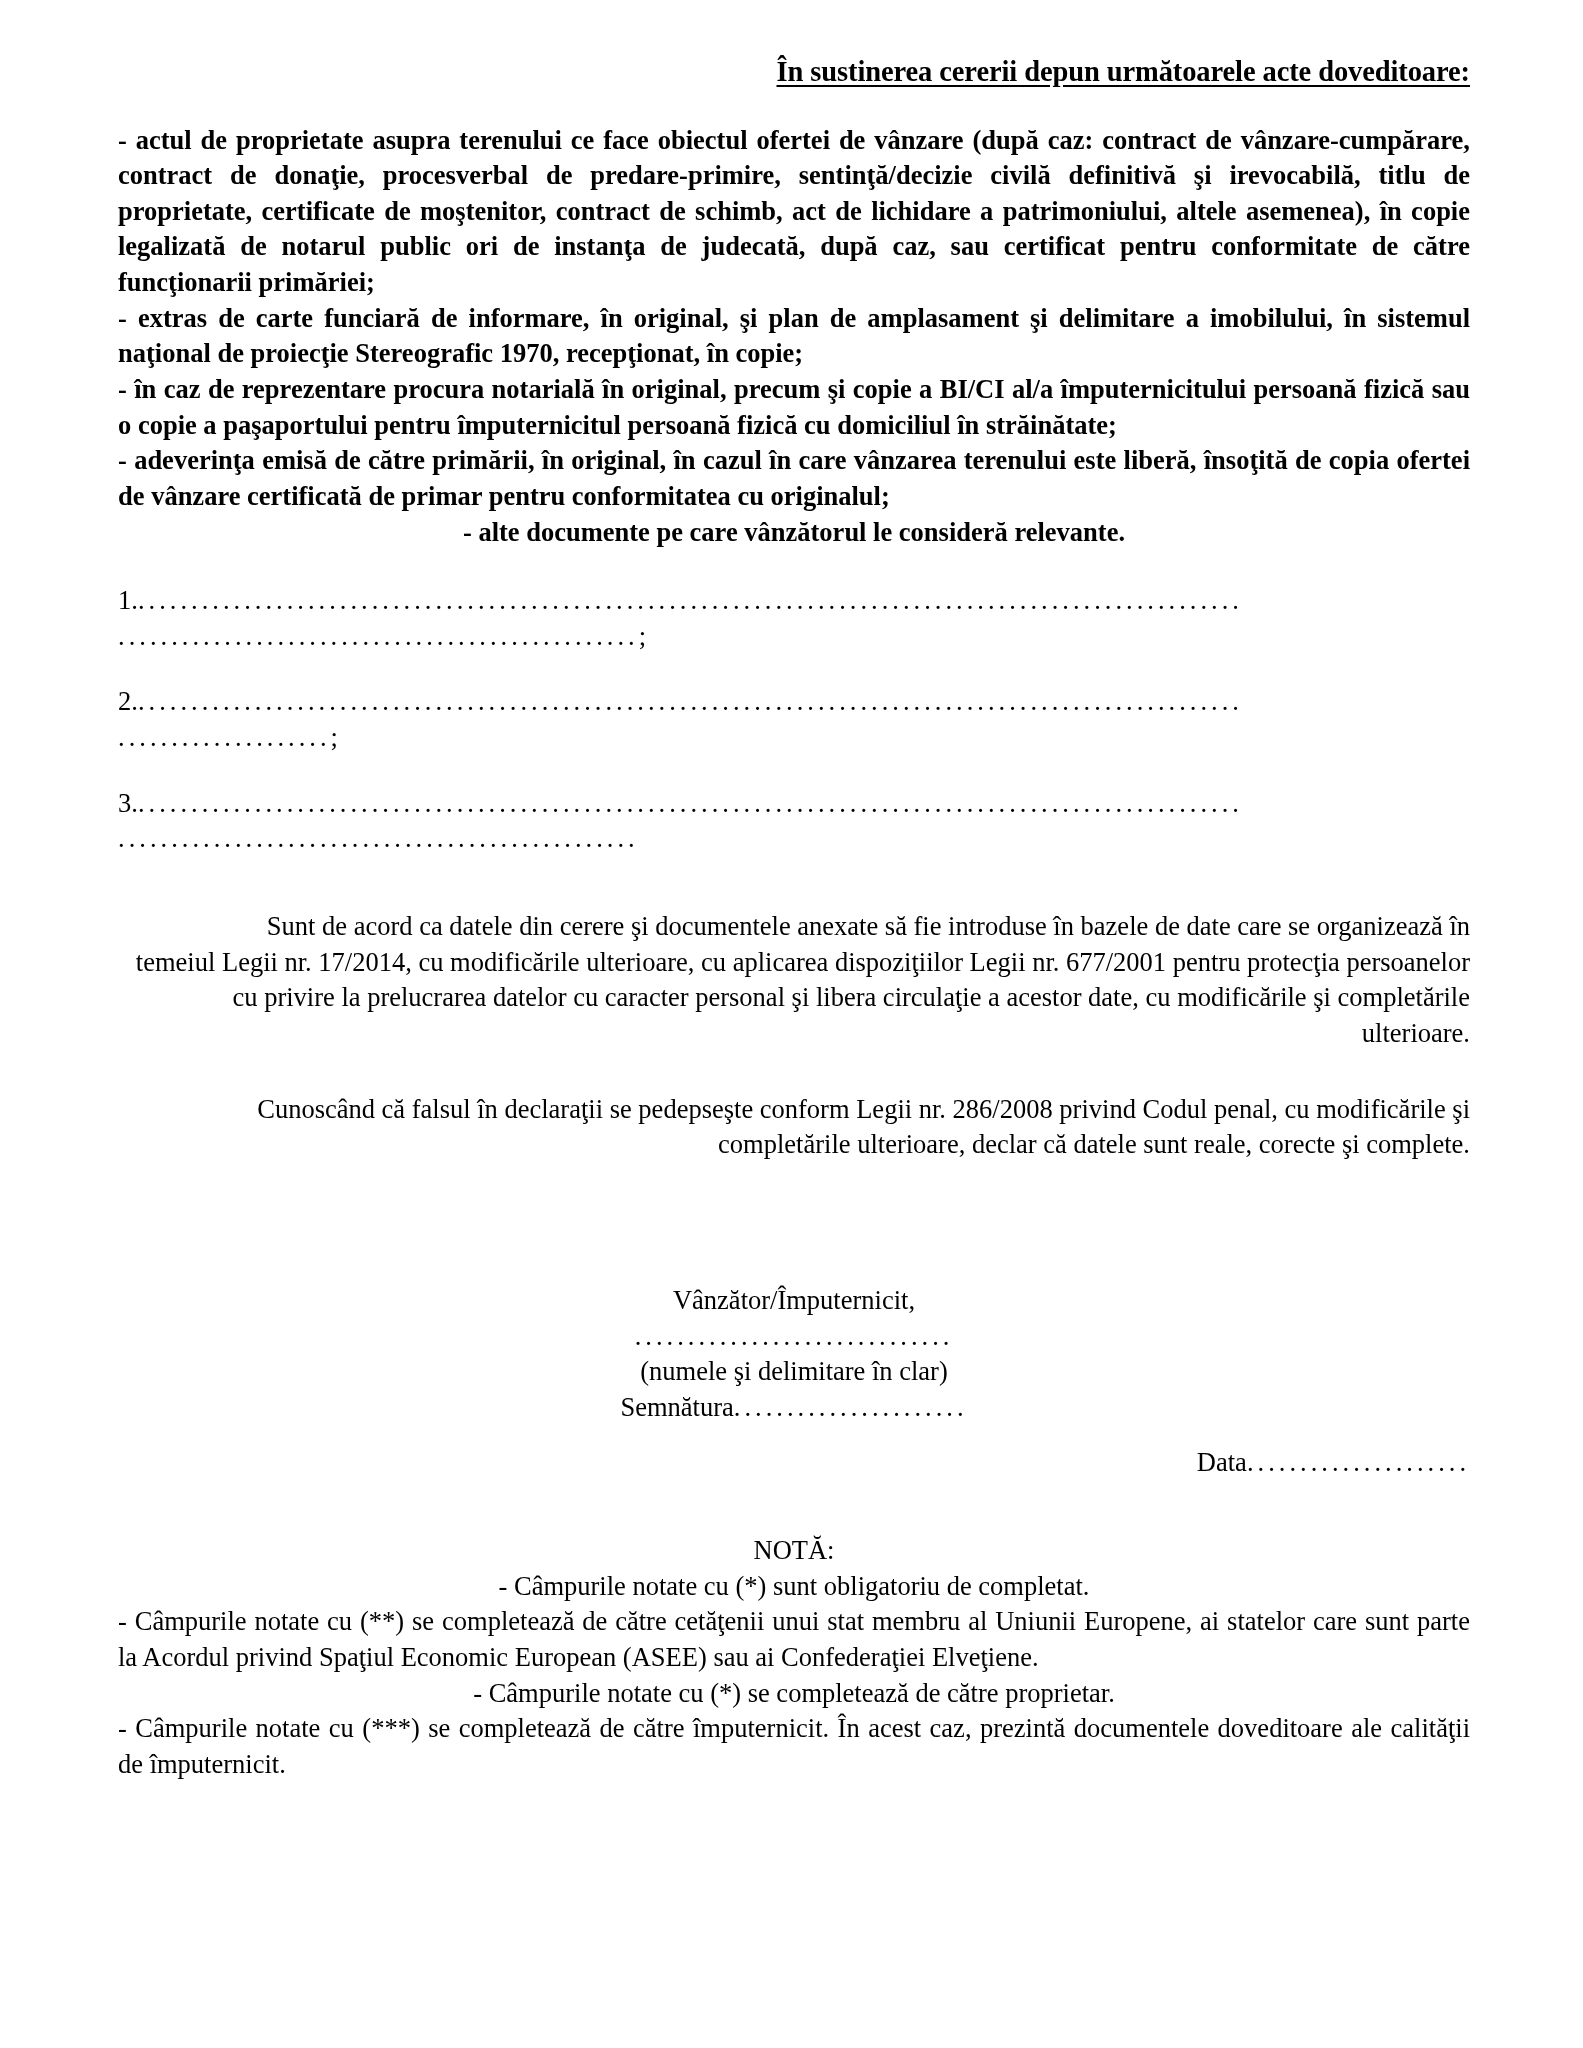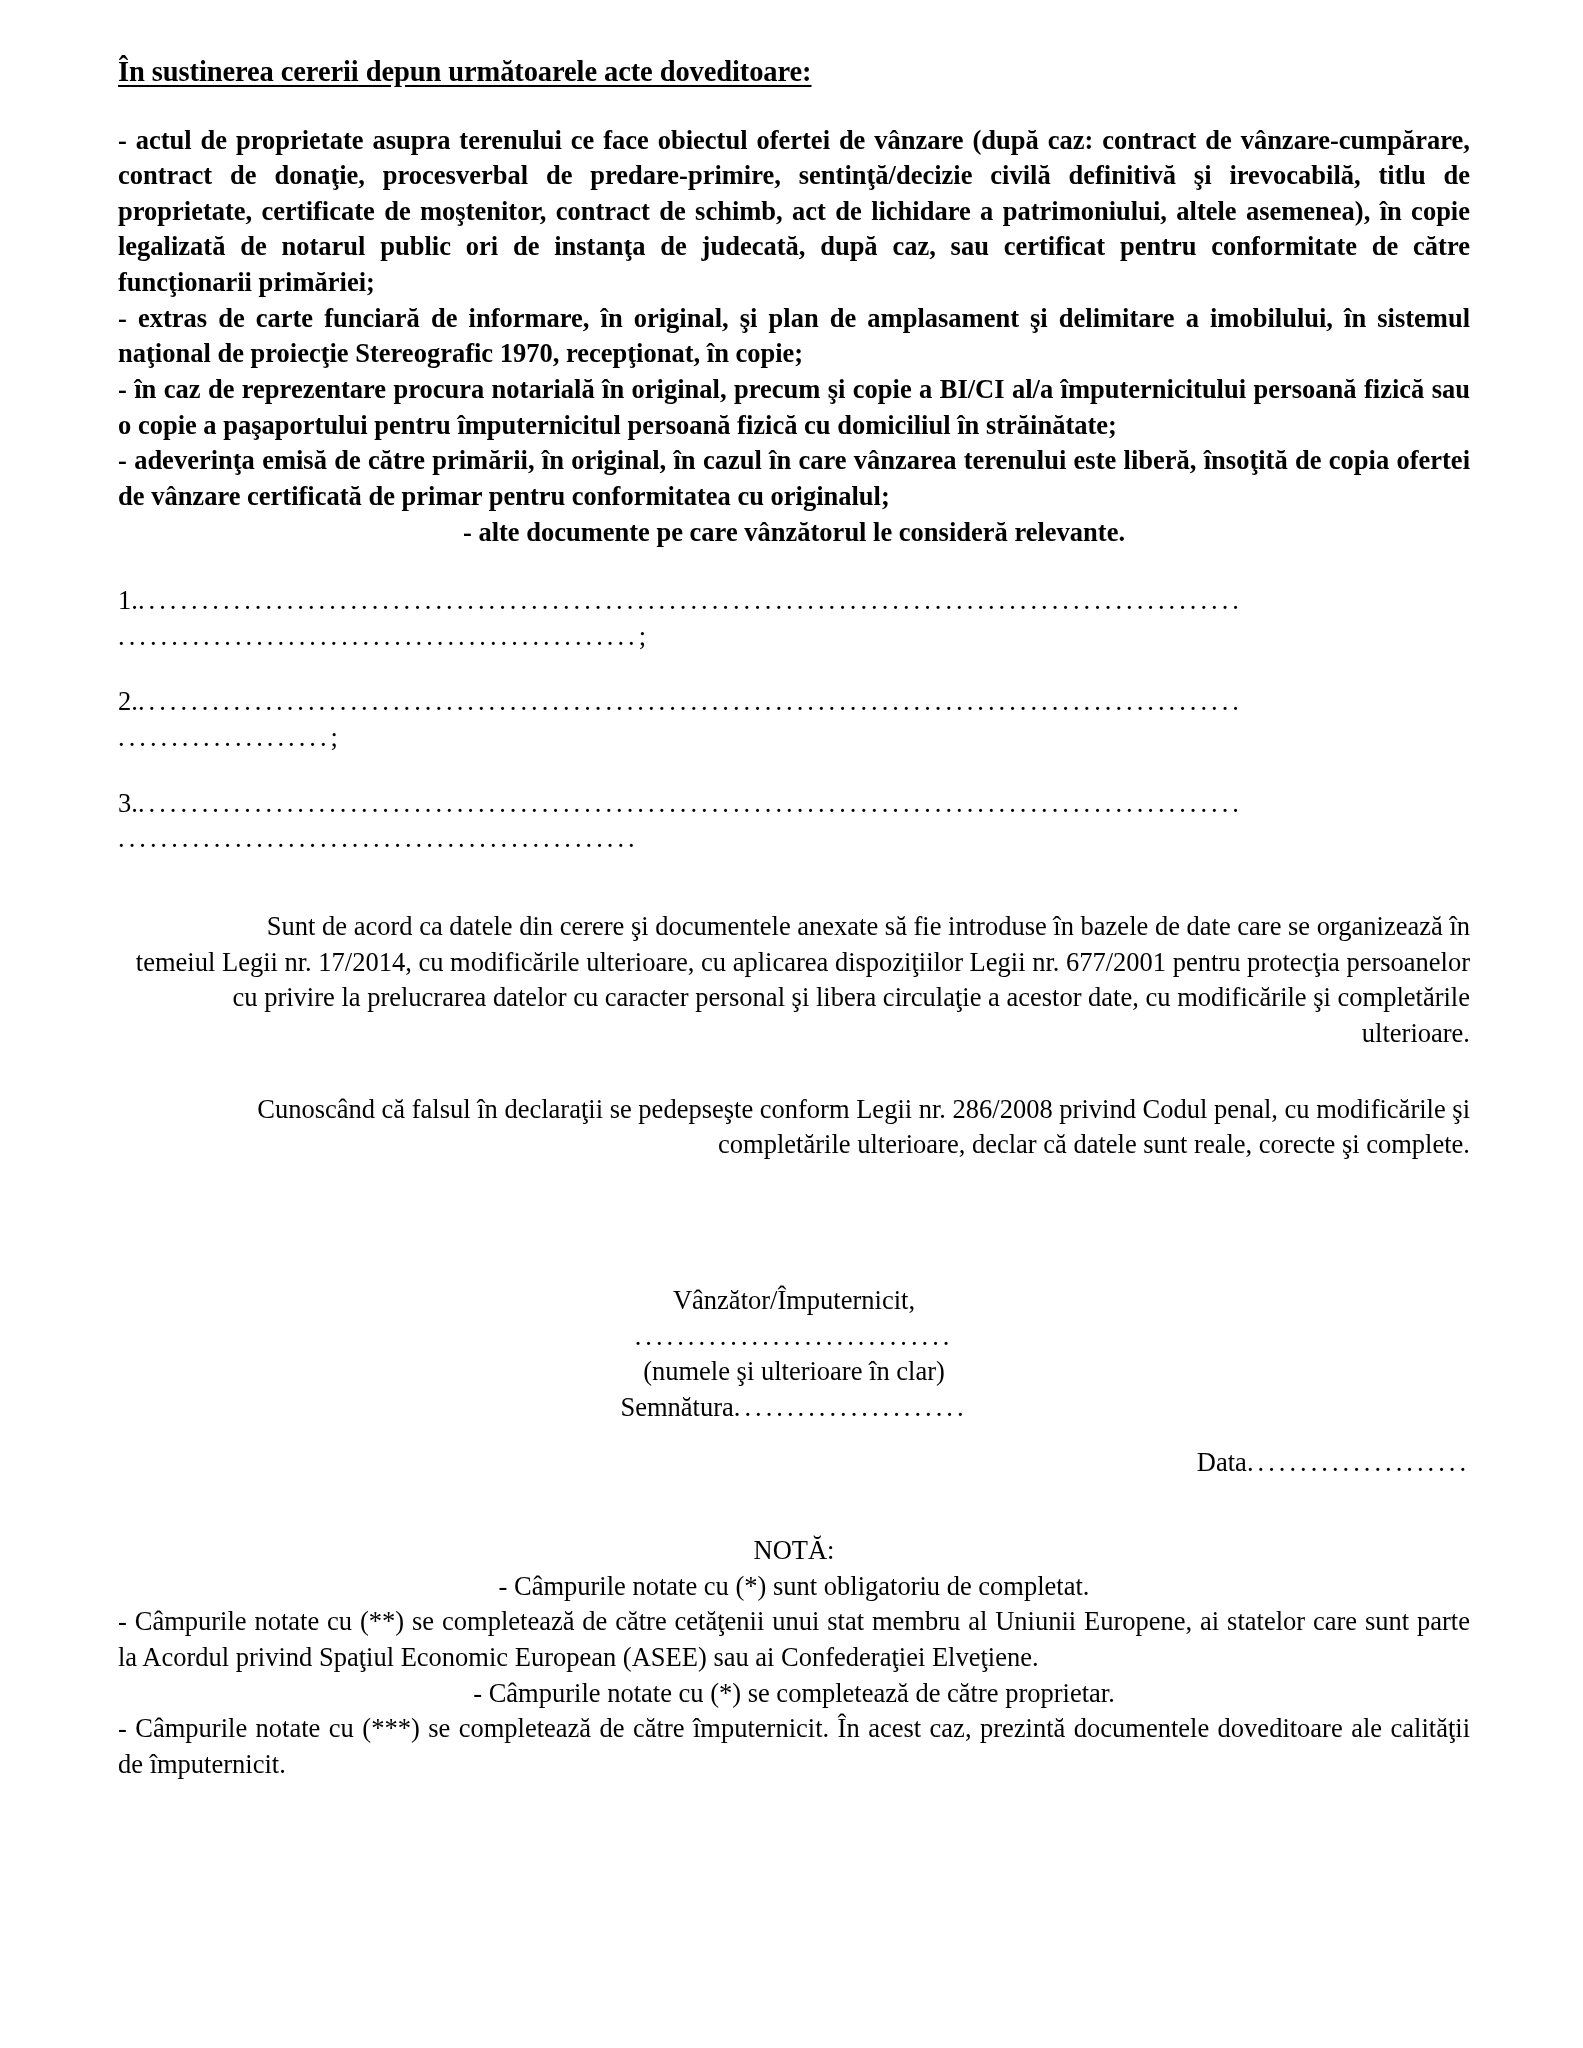--- a/index.html
+++ b/index.html
@@ -27,21 +27,21 @@
 
   .content {
     position: absolute;
     left: 118px;
     top: 0;
     width: 1352px;
   }
 
   
   .doc-title {
-    text-align: left;
+    text-align: right;
     font-weight: bold;
     font-size: 28.5px;
     line-height: 1.0;
     margin: 0;
     padding-top: 58px;
     letter-spacing: -0.1px;
   }
   .doc-title span.u {
     text-decoration: underline;
     text-underline-offset: 4px;
@@ -181,21 +181,21 @@
       <p class="left-end">Sunt de acord ca datele din cerere şi documentele anexate să fie introduse în bazele de date care se organizează în temeiul Legii nr. 17/2014, cu modificările ulterioare, cu aplicarea dispoziţiilor Legii nr. 677/2001 pentru protecţia persoanelor cu privire la prelucrarea datelor cu caracter personal şi libera circulaţie a acestor date, cu modificările şi completările ulterioare.</p>
     </div>
 
     <div class="statement second">
       <p class="left-end">Cunoscând că falsul în declaraţii se pedepseşte conform Legii nr. 286/2008 privind Codul penal, cu modificările şi completările ulterioare, declar că datele sunt reale, corecte şi complete.</p>
     </div>
 
     <div class="sig-block">
       <div class="sig-line">Vânzător/Împuternicit,</div>
       <div class="sig-line sig-dots">..............................</div>
-      <div class="sig-line">(numele şi ulterioare în clar)</div>
+      <div class="sig-line">(numele şi delimitare în clar)</div>
       <div class="sig-line"><span>Semnătura</span><span class="sig-dots">......................</span></div>
       <div class="data-row"><span>Data</span><span class="sig-dots">.....................</span></div>
     </div>
 
     <div class="nota-block">
       <p>NOTĂ:</p>
       <p>- Câmpurile notate cu (*) sunt obligatoriu de completat.</p>
       <p class="just">- Câmpurile notate cu (**) se completează de către cetăţenii unui stat membru al Uniunii Europene, ai statelor care sunt parte la Acordul privind Spaţiul Economic European (ASEE) sau ai Confederaţiei Elveţiene.</p>
       <p>- Câmpurile notate cu (*) se completează de către proprietar.</p>
       <p class="just">- Câmpurile notate cu (***) se completează de către împuternicit. În acest caz, prezintă documentele doveditoare ale calităţii de împuternicit.</p>

